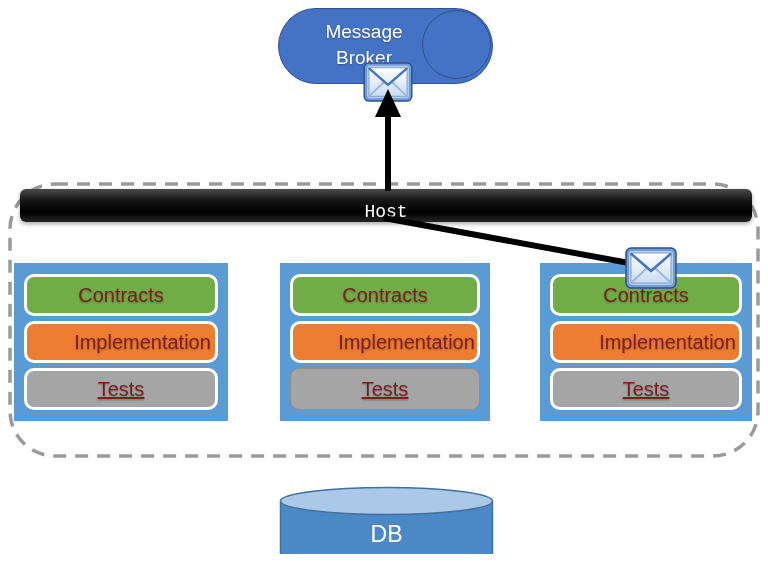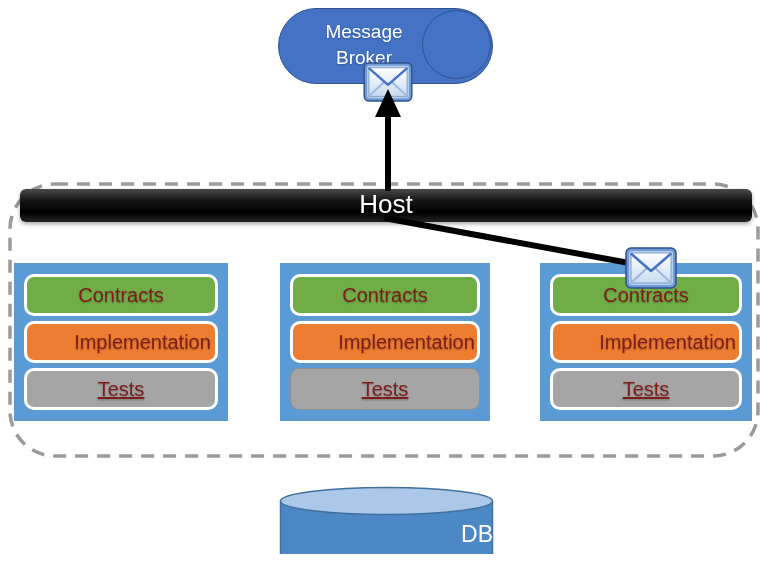--- a/index.html
+++ b/index.html
@@ -24,43 +24,43 @@
     position:absolute; left:33px; top:10px; width:104px;
     text-align:center; color:#ffffff; font-size:19px; line-height:26px;
     text-shadow:0 1px 2px rgba(0,0,0,0.25);
   }
 
   
   #host-bar {
     left:20px; top:189px; width:732px; height:33px; border-radius:6px;
     background:linear-gradient(180deg,#4a4a4a 0%,#161616 35%,#000000 70%,#242424 100%);
     box-shadow:0 2px 4px rgba(0,0,0,0.35);
-    display:flex; align-items:flex-start; justify-content:center;
-    color:#ffffff; font-size:26px; z-index:2;
+    display:flex; align-items:flex-end; justify-content:center;
+    color:#ffffff; font-size:18px; z-index:2;font-family:Liberation Mono, monospace;
   }
 
   
   .service-box {
     top:263px; width:214px; height:158px; background:#5B9BD5;
     box-sizing:border-box; padding:11px 10px; z-index:2;
   }
   .layer {
     height:42px; margin-bottom:5px; border:3px solid #ffffff; border-radius:10px;
     box-sizing:border-box; display:flex; align-items:center; justify-content:center;
     color:#7f1d1d; font-size:20px; text-shadow:0 1px 2px rgba(0,0,0,0.3);
   }
   .layer:last-child { margin-bottom:0; }
   .layer.contracts      { background:#70AD47; }
   .layer.implementation { background:#ED7D31;padding-left:43px; }
   .layer.tests          { background:#A5A5A5;text-decoration:underline; }
   .layer.no-white-border { border:1px solid #8f8f8f; border-radius:9px; }
 
   
   #db-label {
-    left:280px; top:521px; width:213px; text-align:right;
+    left:280px; top:521px; width:213px; text-align:center;
     color:#ffffff; font-size:23px; z-index:3;
   }
 </style>
 </head>
 <body>
 
 <div id="canvas">
 
   <svg class="layer-svg" width="768" height="580" style="z-index:1">
     <rect x="10" y="184" width="748" height="272" rx="45" ry="45" fill="none" stroke="#9a9a9a" stroke-width="3.5" stroke-dasharray="13 9"></rect>

